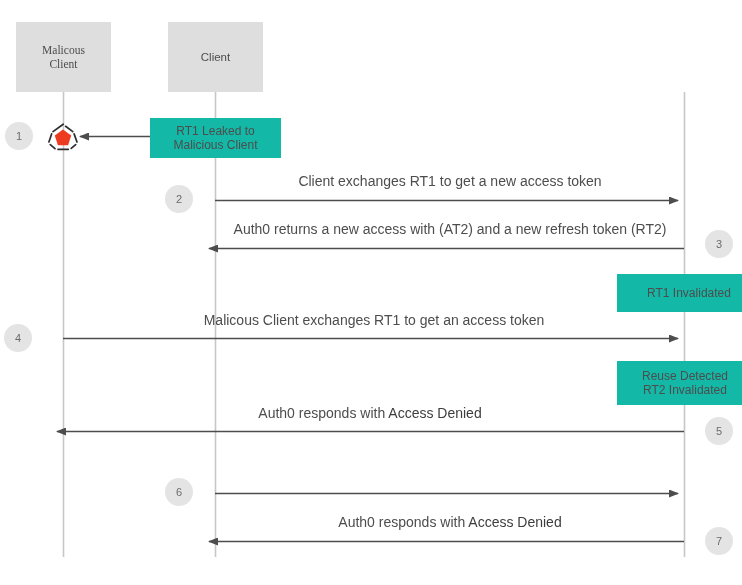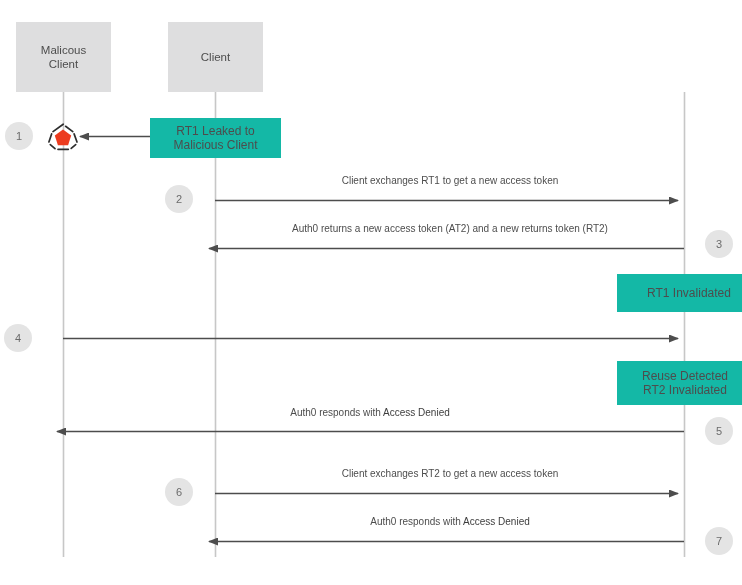--- a/index.html
+++ b/index.html
@@ -58,21 +58,21 @@
     background: #e4e4e4;
     color: #6b6b6b;
     font-size: 11px;
     display: flex;
     align-items: center;
     justify-content: center;
     box-sizing: border-box;
   }
   .msg-label {
     position: absolute;
-    font-size: 10px;
+    font-size: 14px;
     line-height: 14px;
     color: #4d4d4d;
     text-align: left;
     white-space: nowrap;
     transform: translateX(-50%);
   }
   .msg-label b {
     font-weight: normal;
     color: #3d3d3d;
   }
@@ -108,21 +108,21 @@
       <line x1="215" y1="200.5" x2="678" y2="200.5" marker-end="url(#arrowR)"></line>
       <line x1="684" y1="248.5" x2="209" y2="248.5" marker-end="url(#arrowL)"></line>
       <line x1="63" y1="338.5" x2="678" y2="338.5" marker-end="url(#arrowR)"></line>
       <line x1="684" y1="431.5" x2="57" y2="431.5" marker-end="url(#arrowL)"></line>
       <line x1="215" y1="493.5" x2="678" y2="493.5" marker-end="url(#arrowR)"></line>
       <line x1="684" y1="541.5" x2="209" y2="541.5" marker-end="url(#arrowL)"></line>
     </g>
   </svg>
 
   <div class="actor-box" style="left:16px; top:22px; width:95px; height:70px;">
-    <span style="white-space:pre-line;">Malicous
+    <span style="white-space:pre-line;font-family:Liberation Serif, serif;">Malicous
 Client</span>
   </div>
 
   <div class="actor-box" style="left:168px; top:22px; width:95px; height:70px;">
     <span style="white-space:pre-line;">Client</span>
   </div>
 
 
   <div class="note-box" style="left:150px; top:118px; width:131px; height:40px;">
     <span>RT1 Leaked to
@@ -169,18 +169,18 @@
       <span>5</span>
     </div>
   <div class="step-badge" style="left:165px; top:478px;">
       <span>6</span>
     </div>
   <div class="step-badge" style="left:705px; top:527px;">
       <span>7</span>
     </div>
 
   <div class="msg-label" style="left:450px; top:174px;">Client exchanges RT1 to get a new access token</div>
-  <div class="msg-label" style="left:450px; top:222px;">Auth0 returns a new access token (AT2) and a new returns token (RT2)</div>
+  <div class="msg-label" style="left:450px; top:222px;">Auth0 returns a new access with (AT2) and a new refresh token (RT2)</div>
+  <div class="msg-label" style="left:374px; top:313px;">Malicous Client exchanges RT1 to get an access token</div>
   <div class="msg-label" style="left:370px; top:406px;">Auth0 responds with <b>Access Denied</b></div>
-  <div class="msg-label" style="left:450px; top:467px;">Client exchanges RT2 to get a new access token</div>
   <div class="msg-label" style="left:450px; top:515px;">Auth0 responds with <b>Access Denied</b></div>
 
 </div>
 
 </body></html>

